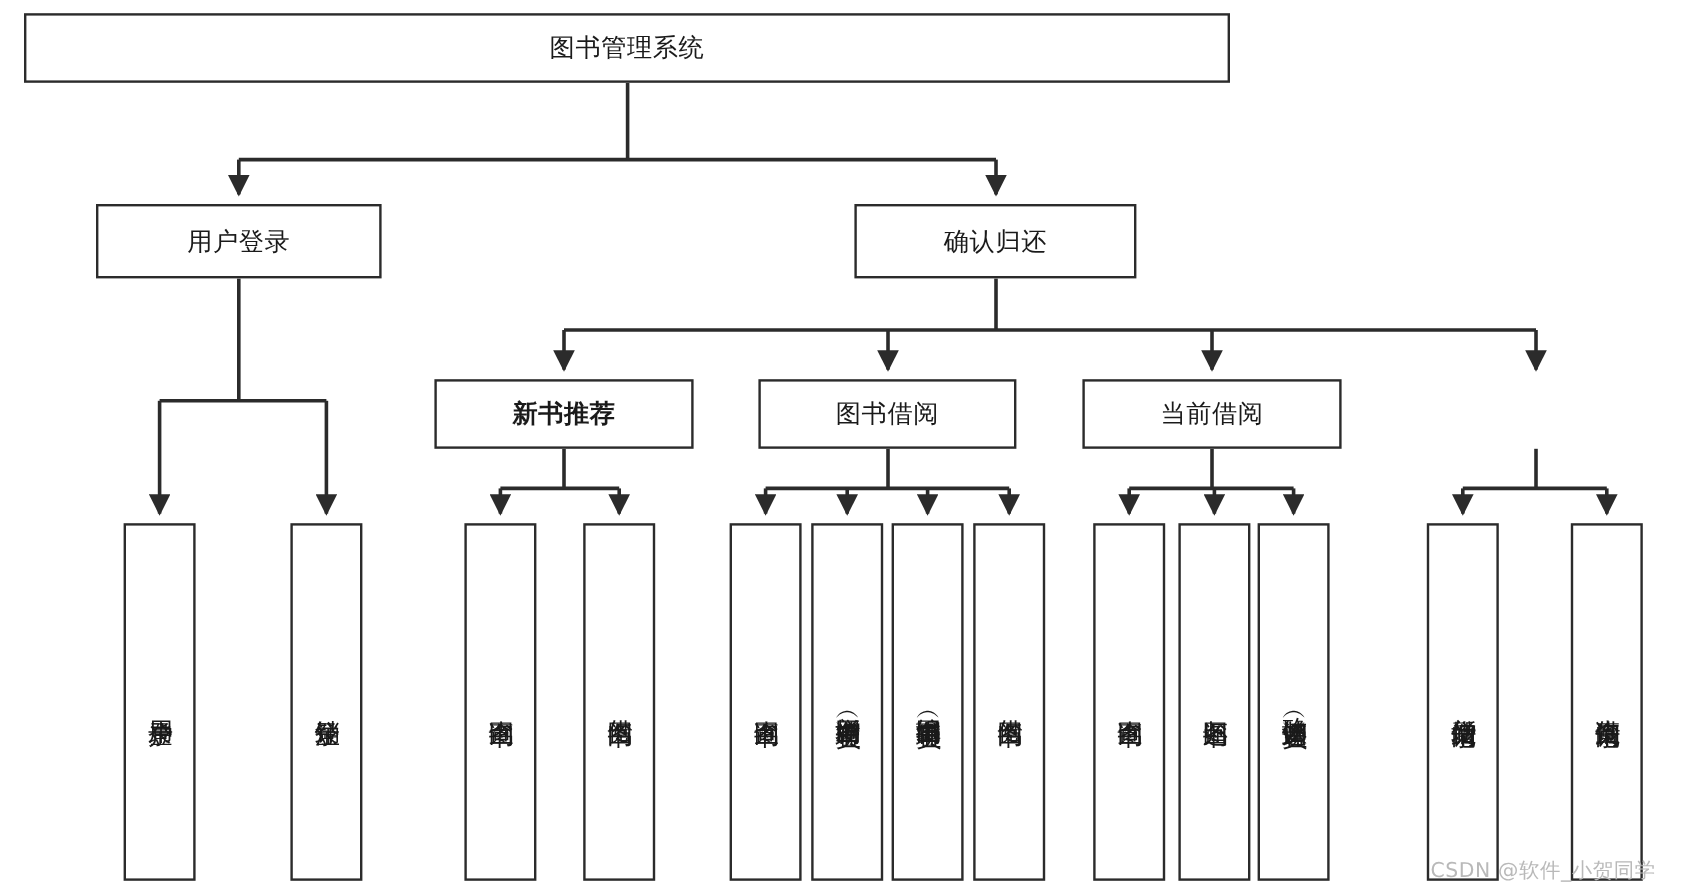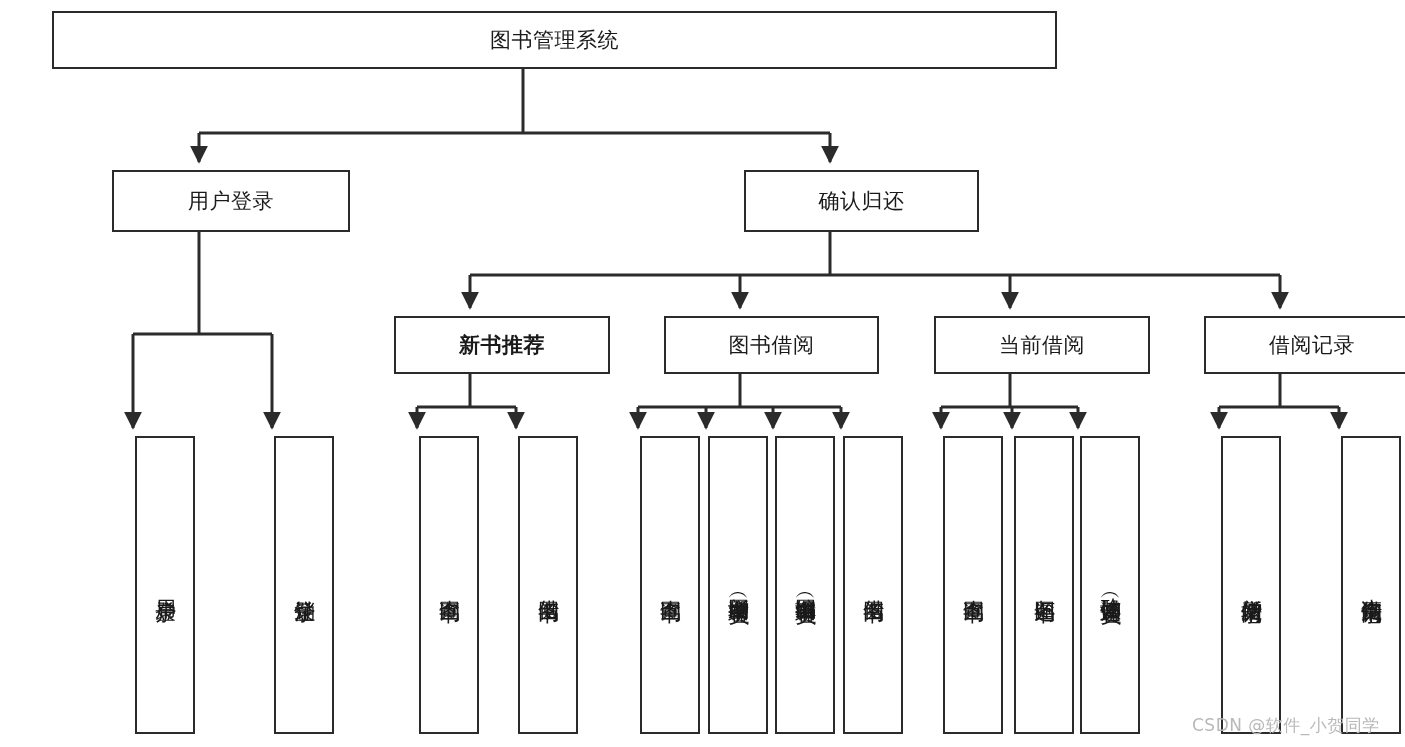--- a/index.html
+++ b/index.html
@@ -24,21 +24,20 @@
   }
   .node {
     position: absolute;
     box-sizing: border-box;
     border: 2px solid #2b2b2b;
     background: #ffffff;
     display: flex;
     align-items: center;
     justify-content: center;
     color: #1a1a1a;
-    margin-left: 32px;
   }
   .node-h {
     font-size: 21px;
     letter-spacing: 0.5px;
     white-space: nowrap;
   }
   .node-v {
     writing-mode: vertical-rl;
     text-orientation: upright;
     font-size: 21px;
@@ -124,23 +123,20 @@
 
   <div class="node node-h" id="l3-0" style="left: 362px; top: 316px; width: 216px; height: 58px; font-weight: bold;">
     <span>新书推荐</span>
   </div>
   <div class="node node-h" id="l3-2" style="left: 902px; top: 316px; width: 216px; height: 58px;">
     <span>当前借阅</span>
   </div>
   <div class="node node-h" id="l3-1" style="left: 632px; top: 316px; width: 215px; height: 58px;">
     <span>图书借阅</span>
   </div>
-  <div class="node node-h" id="l3-3" style="left: 1172px; top: 316px; width: 216px; height: 58px;">
-    <span>借阅记录</span>
-  </div>
 
   <div class="node node-v" id="leaf-0" style="left: 103px; top: 436px; width: 60px; height: 298px;">
       <span>用户登录</span>
     </div>
   <div class="node node-v" id="leaf-1" style="left: 242px; top: 436px; width: 60px; height: 298px;">
       <span>注销登录</span>
     </div>
   <div class="node node-v" id="leaf-2" style="left: 387px; top: 436px; width: 60px; height: 298px;">
       <span>查询图书</span>
     </div>

